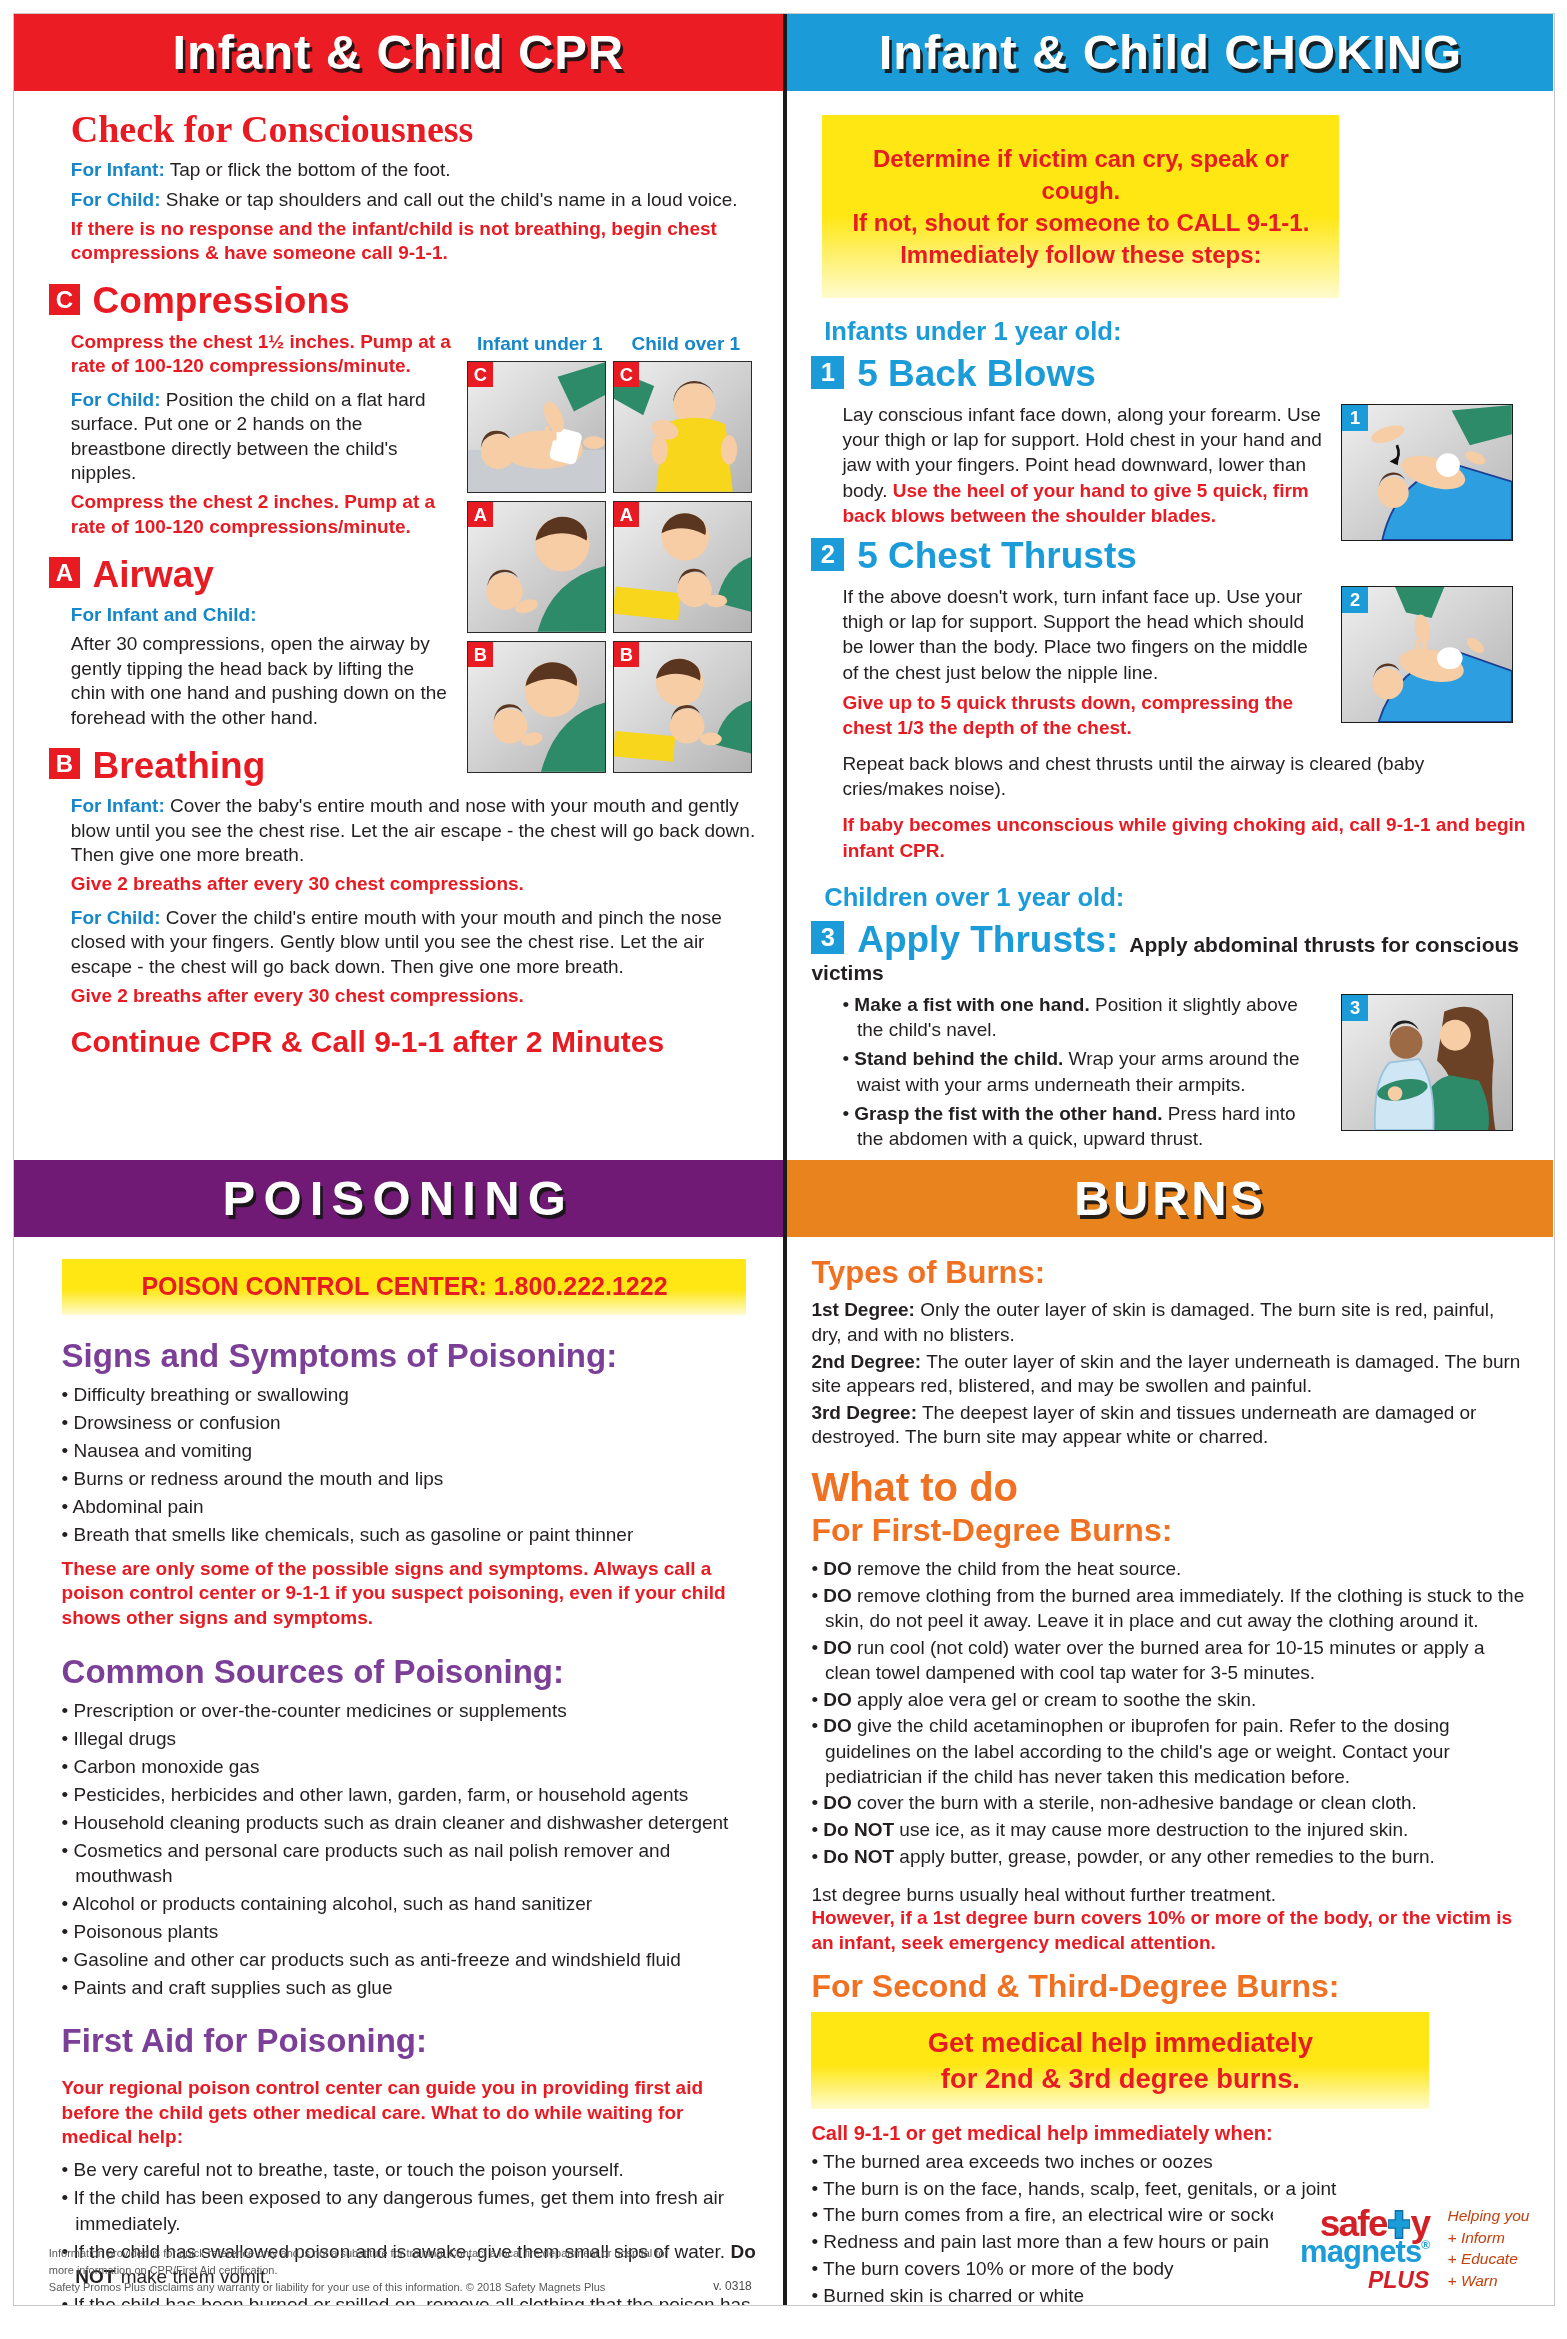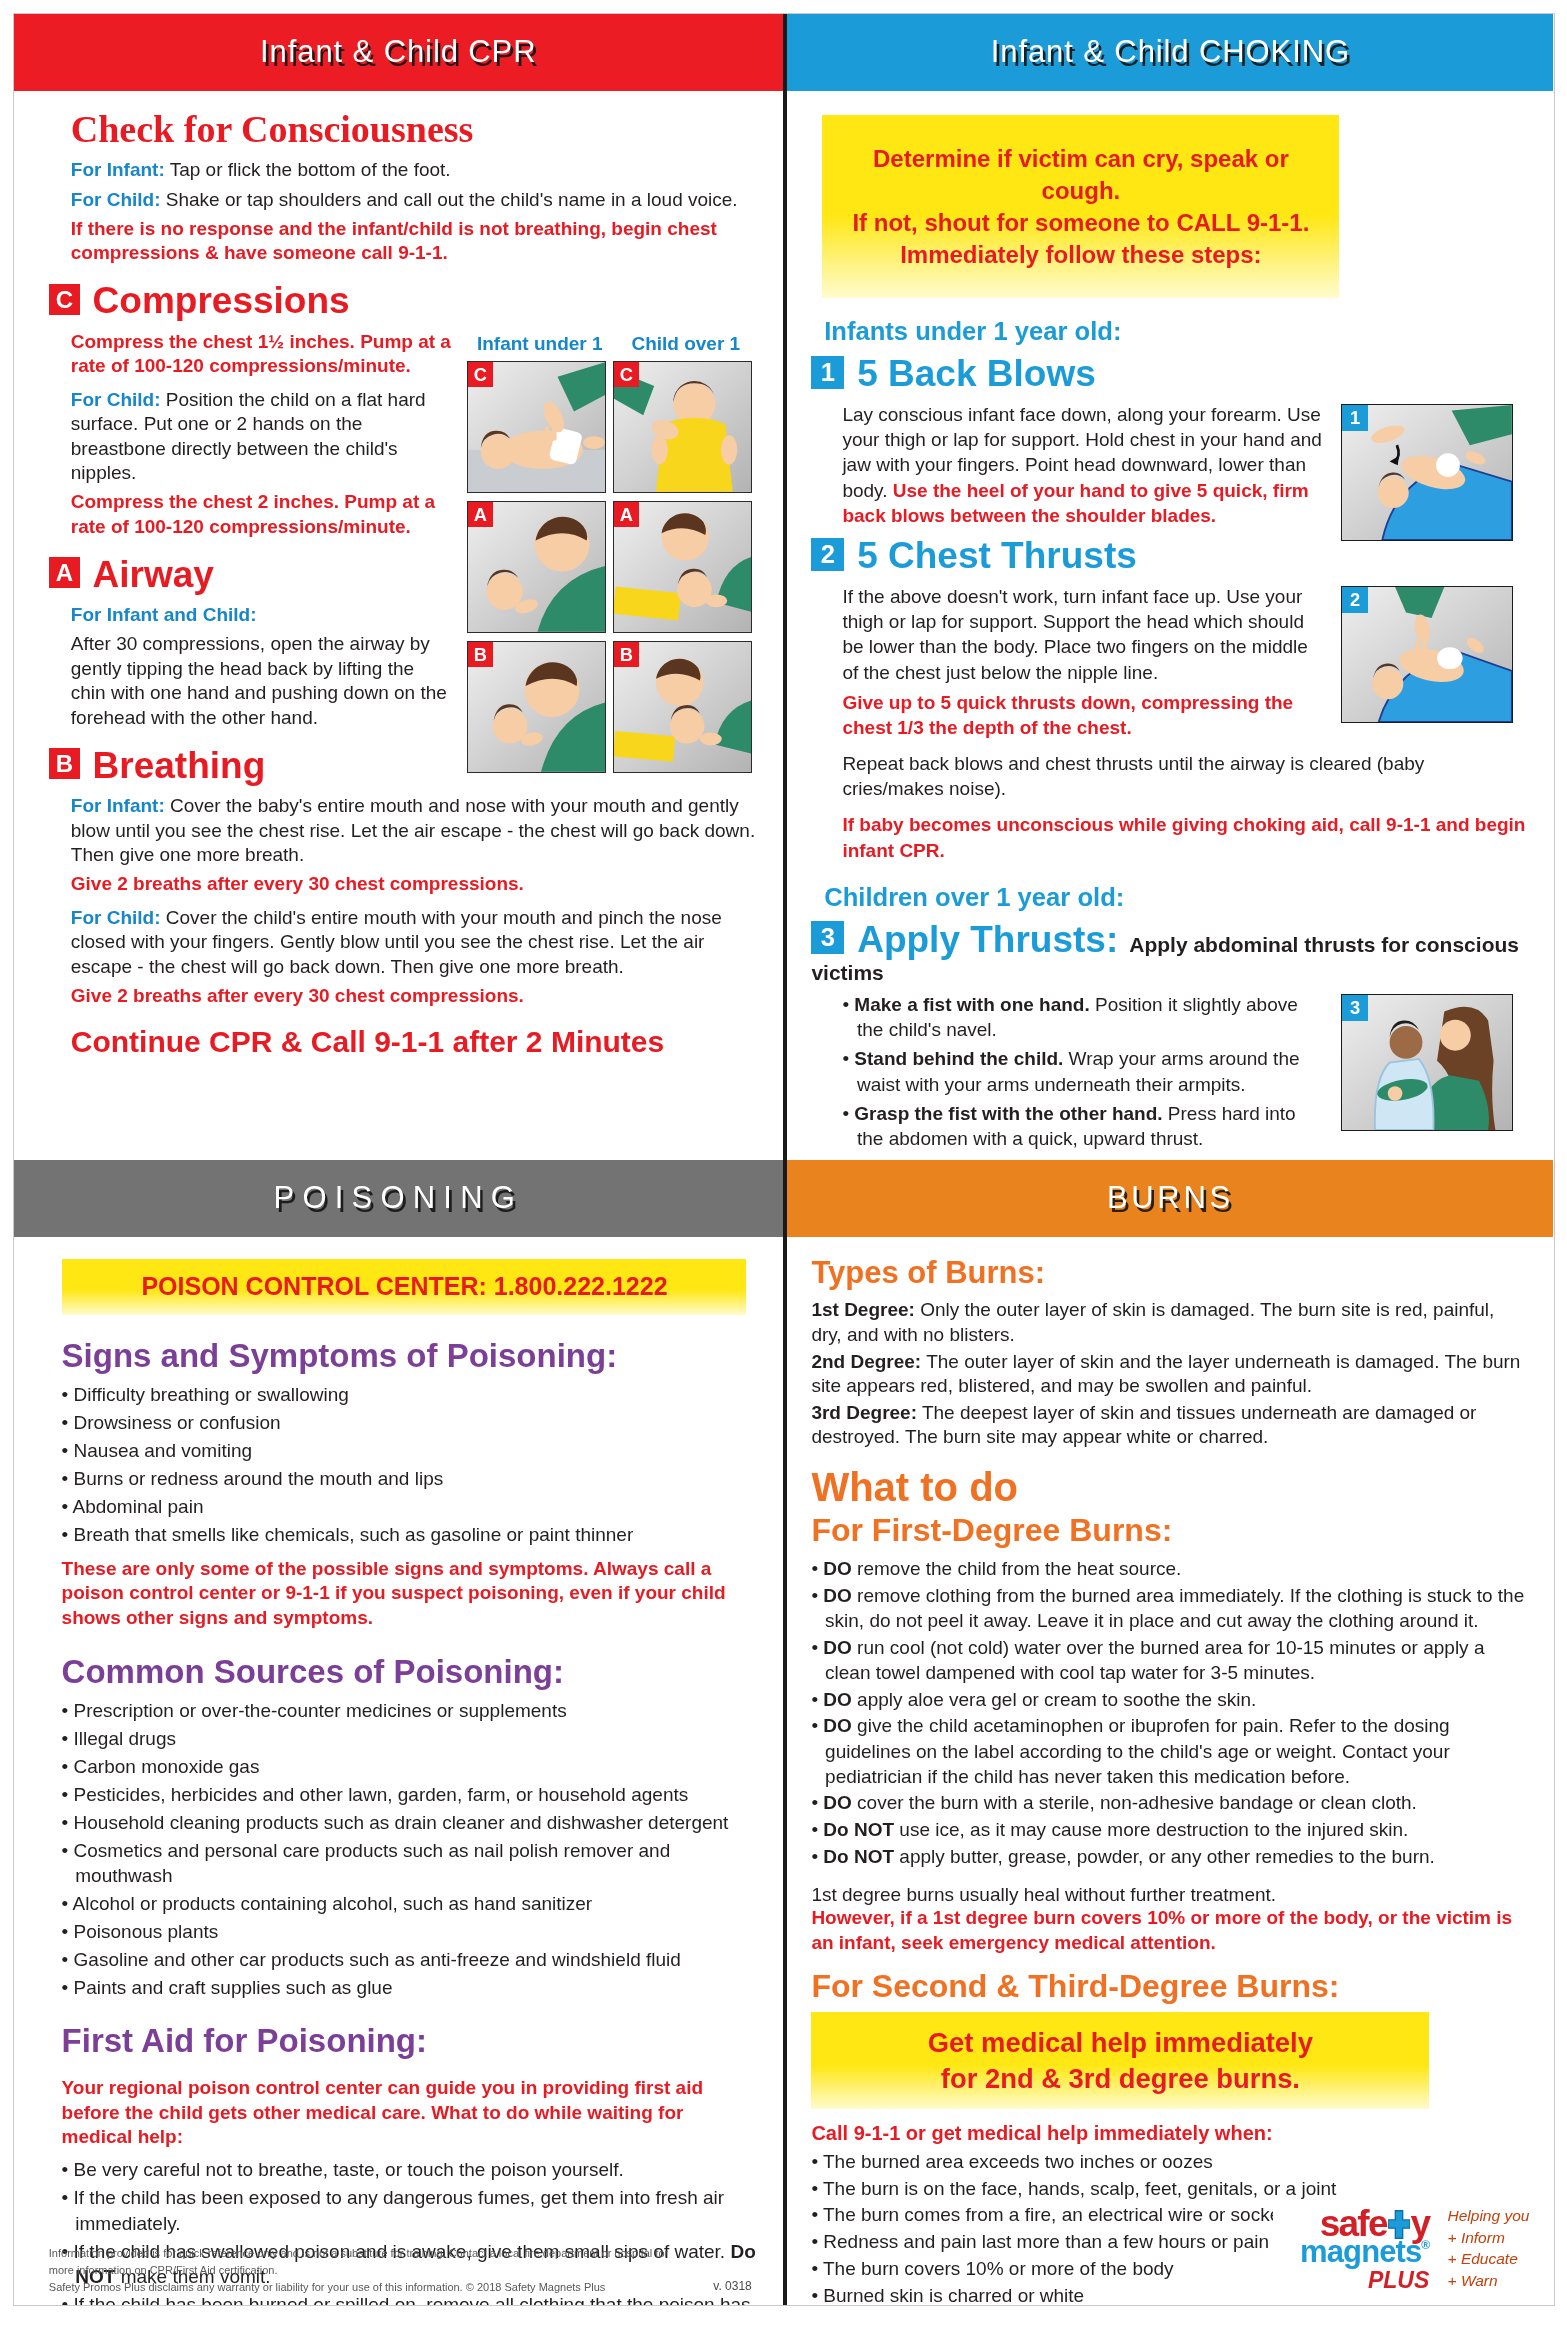--- a/index.html
+++ b/index.html
@@ -17,24 +17,24 @@
   .quad { overflow:hidden; position:relative; }
   .q-cpr { grid-column:1; grid-row:1; }
   .q-choking { grid-column:3; grid-row:1; }
   .q-poison { grid-column:1; grid-row:2; }
   .q-burns { grid-column:3; grid-row:2; }
 
   
   .bar { height:77px; display:flex; align-items:center; justify-content:center; }
   .bar-red { background:#ec1c24; }
   .bar-blue { background:#1b9cd8; }
-  .bar-purple { background:#737373; }
+  .bar-purple { background:#701a75; }
   .bar-orange { background:#e9831d; }
   .bar-title {
-    font-size:31px; font-weight:normal; color:#fff; letter-spacing:0.9px;
+    font-size:49px; font-weight:bold; color:#fff; letter-spacing:0.9px;
     text-shadow:2.7px 3.7px 0 rgba(20,20,20,.9); white-space:nowrap;text-align:right;
   }
   .bar-purple .bar-title { letter-spacing:8.2px; }
   .bar-orange .bar-title { letter-spacing:3.7px; }
 
   
   .pad-l { padding:0 24px 0 35px; }
   .pad-r { padding:0 27.4px 0 24px; }
   .p { font-size:19px; line-height:1.29; margin:0 0 4.6px 22px; }
   .lbl-blue { color:#1687c9; font-weight:bold; }

